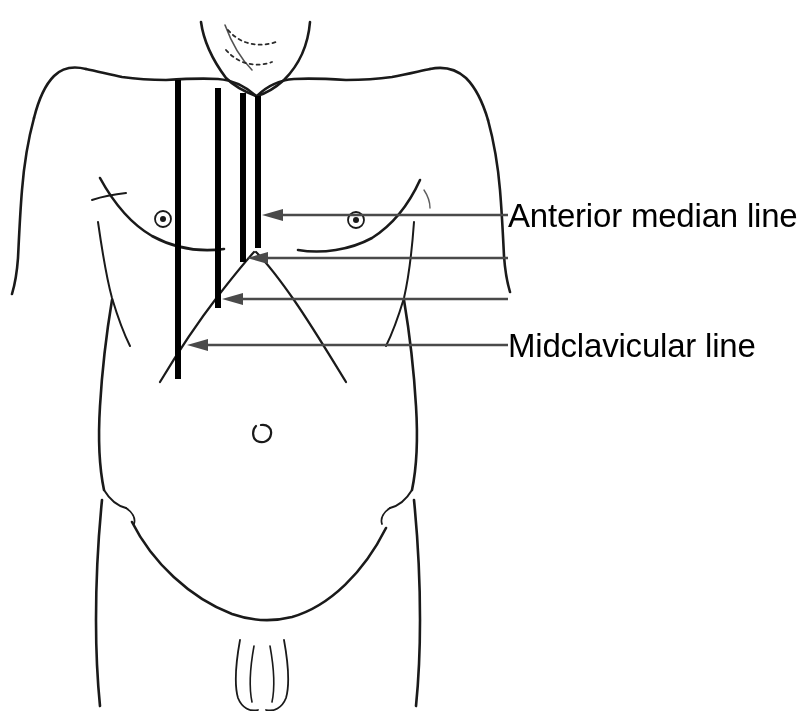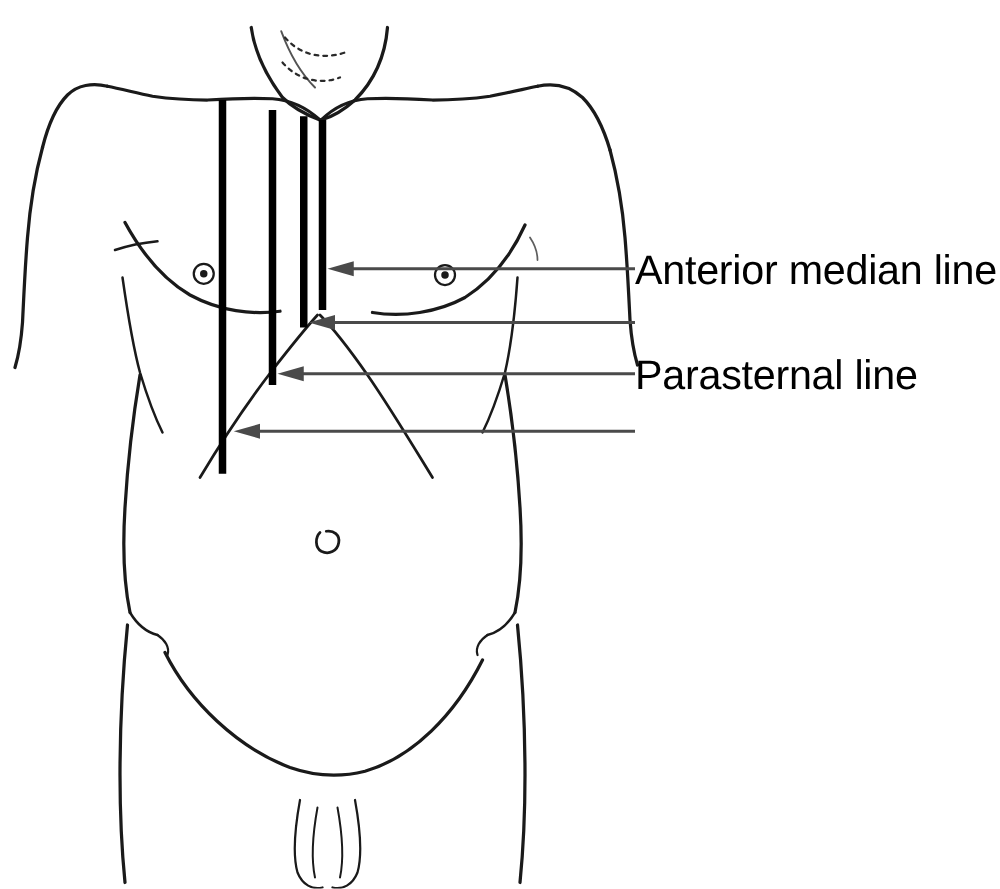--- a/index.html
+++ b/index.html
@@ -146,16 +146,16 @@
       <g>
         <line x1="207" y1="345" x2="508" y2="345" stroke="#4a4a4a" stroke-width="2.4"></line>
         <polygon points="187,345 208,339 208,351" fill="#4a4a4a"></polygon>
       </g>
     </g>
   </svg>
 
   <div class="label" style="left:508px; top:199px;">Anterior median line</div>
 
 
-  <div class="label" style="left:508px; top:283px;">Parasternal line</div>
 
+  <div class="label" style="left:508px; top:329px;">Midclavicular line</div>
 
 </div>
 
 </body></html>

